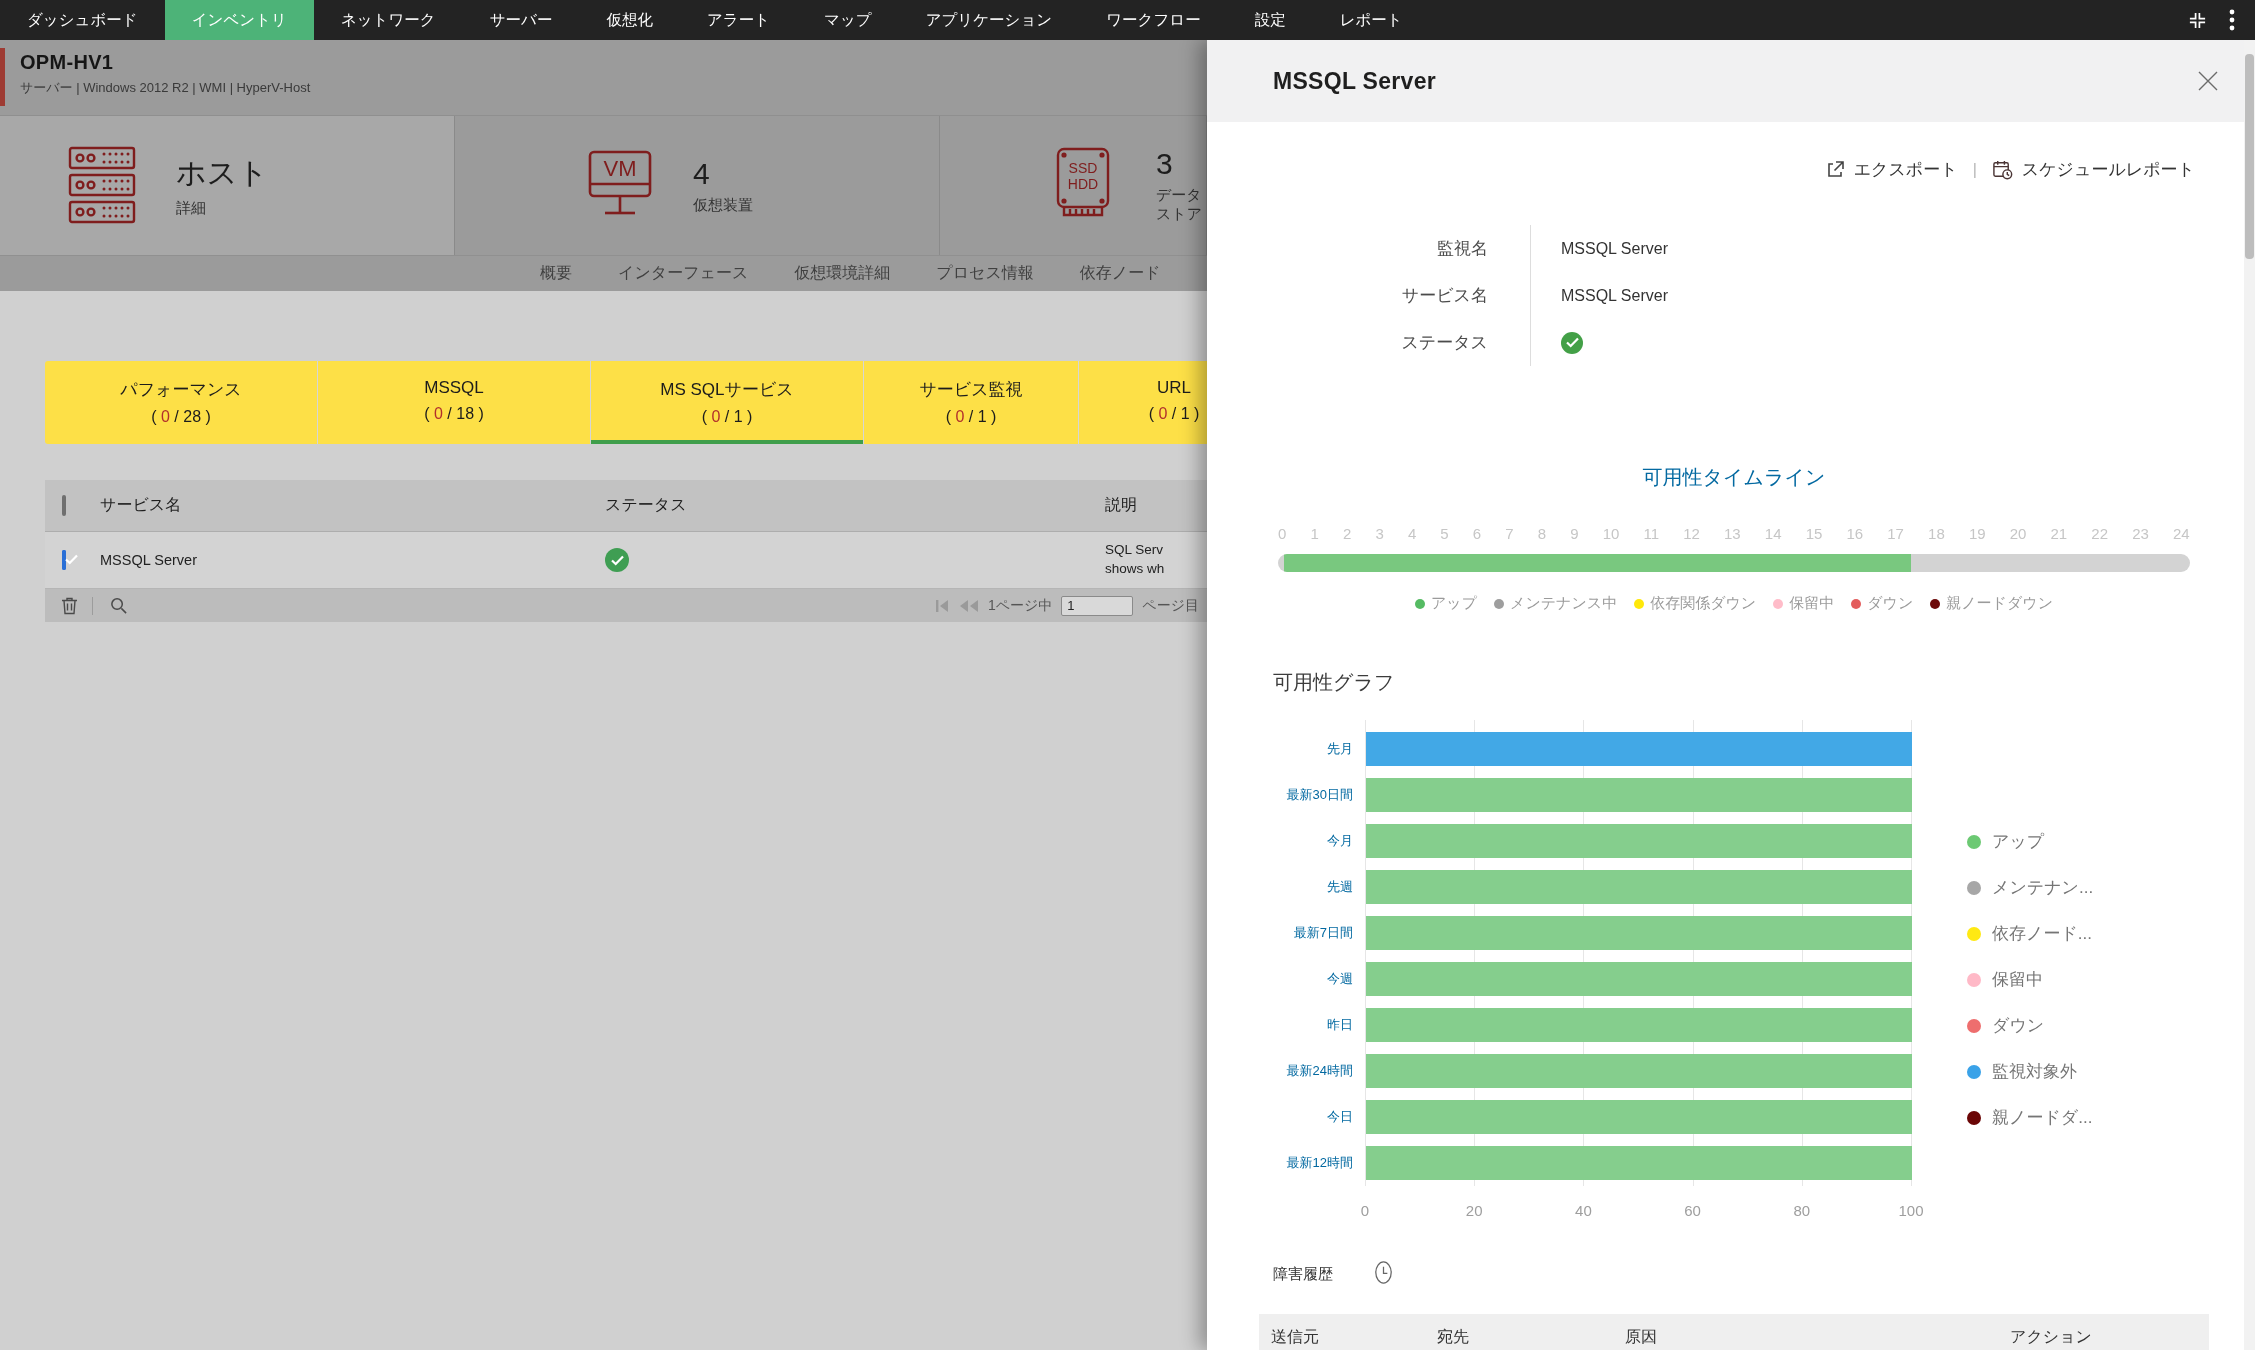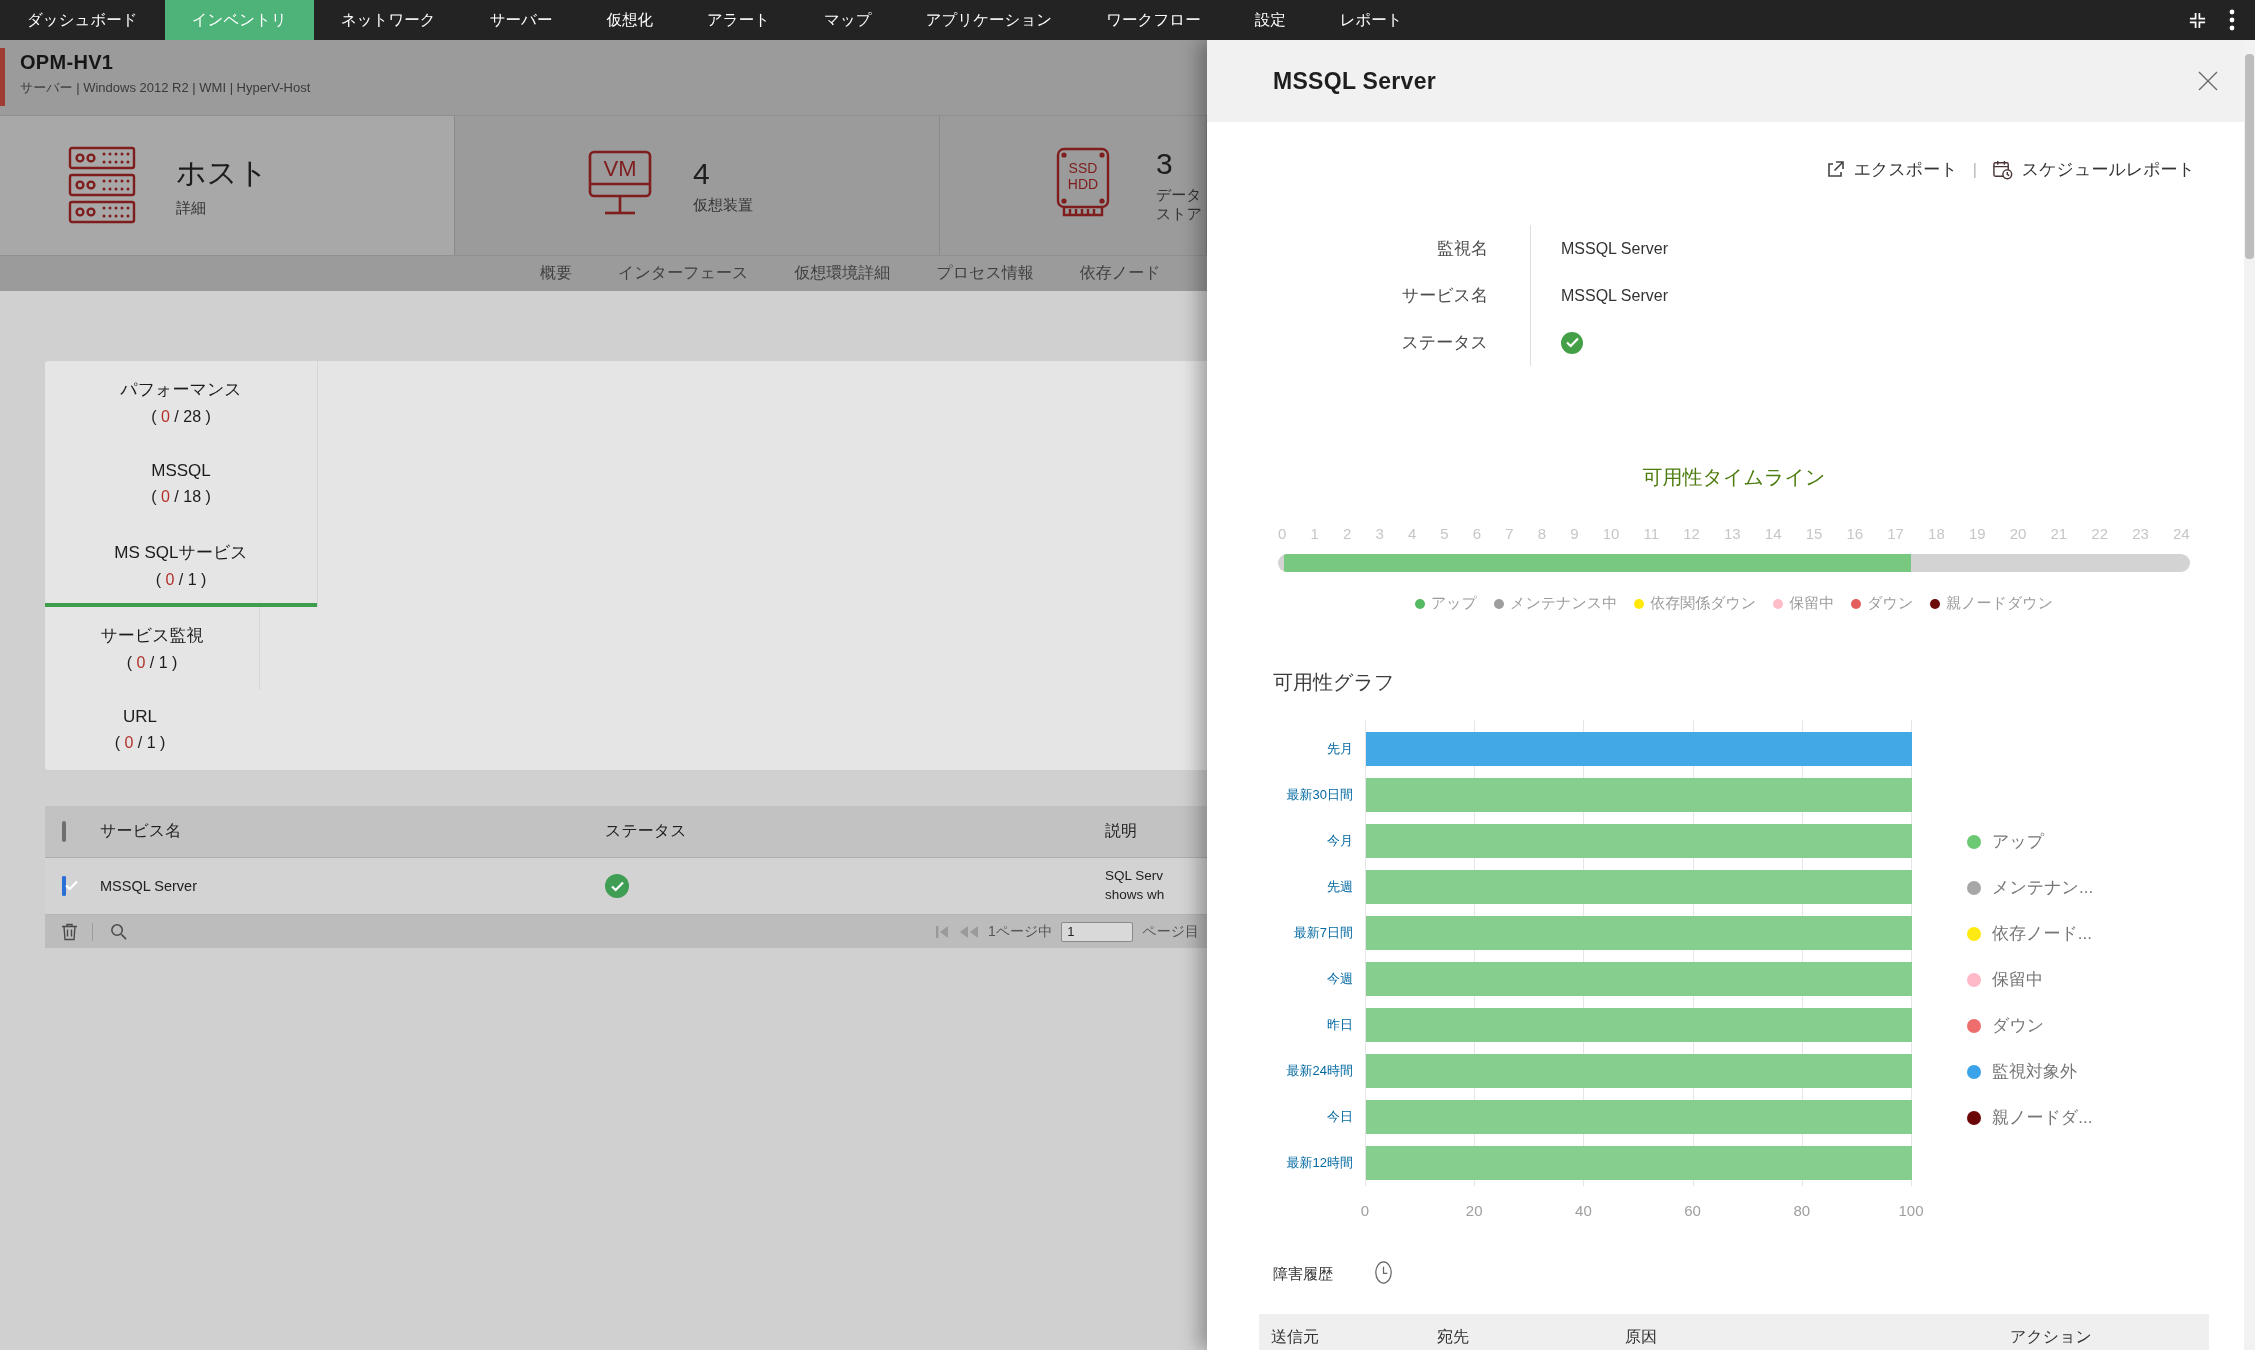--- a/index.html
+++ b/index.html
@@ -32,21 +32,21 @@
   .card-icon { width:74px; height:80px; margin-right:36px; color:#7f1d1d; flex:0 0 auto;}
   .card-title { font-size:30px; color:#1d1d1d; }
   .card-sub { font-size:15px; color:#333; margin-top:5px;}
 
   
   .subtabs { height:36px; background:#9b9b9b; border-top:1px solid #909090; display:flex; align-items:center;
     gap:46px; padding-left:540px; font-size:16px; color:#404040; white-space:nowrap; overflow:hidden;}
   .subtab { cursor:pointer; }
 
   
-  .monitor-tabs { display:flex; margin:70px 0 0 45px; background:#e5e5e5; border-radius:3px; width:1365px;flex-direction:column;}
+  .monitor-tabs { display:flex; margin:70px 0 0 45px; background:#fde047; border-radius:3px; width:1365px;}
   .mtab { width:273px; border-right:1px solid #d6d6d6; text-align:center; padding:17px 0 18px; cursor:pointer;}
   .mtab:nth-child(4){ width:215px;} .mtab:nth-child(5){ width:190px; border-right:none;}
   .mtab .t1 { font-size:17px; color:#1c1c1c;}
   .mtab .t2 { font-size:16px; color:#1c1c1c; margin-top:7px;}
   .mtab .t2 .zero { color:#b2302c; }
   .mtab.selected { box-shadow:inset 0 -4px 0 #3f9e4b; }
 
   
   .svc-table { margin:36px 0 0 45px; width:1162px; }
   .svc-head { background:#c2c2c2; height:52px; display:flex; align-items:center; font-size:16px; color:#1e1e1e; border-bottom:1px solid #adadad;}
@@ -76,21 +76,21 @@
   .act-sep { color:#b5b5b5; font-size:16px;}
 
   .fields { margin-top:44px; }
   .frow { display:flex; align-items:center; min-height:47px;}
   .flabel { width:258px; padding-right:42px; text-align:right; font-size:17px; color:#4b4b4b;
     border-right:1px solid #ddd; align-self:stretch; display:flex; align-items:center; justify-content:flex-end;}
   .fval { padding-left:30px; font-size:16px; color:#333; display:flex; align-items:center;}
   .badge-up { width:22px; height:22px; border-radius:50%; background:#43a047; display:inline-flex; align-items:center; justify-content:center;}
 
   .tl-section { margin-top:98px; }
-  .tl-title { text-align:center; font-size:20px; color:#4d7c0f;}
+  .tl-title { text-align:center; font-size:20px; color:#0369a1;}
   .tl-wrap { width:912px; margin:34px auto 0;}
   .tl-ticks { display:flex; justify-content:space-between; font-size:15px; color:#c6c6c6;}
   .tl-bar { margin-top:12px; height:18px; border-radius:9px; background:#d3d3d3; overflow:hidden; position:relative;}
   .tl-fill { position:absolute; left:6px; top:0; bottom:0; background:#79c87f;}
   .tl-legend { margin-top:22px; display:flex; justify-content:center; align-items:center; gap:17px; font-size:15px; color:#9b9b9b; white-space:nowrap;}
   .leg-item { display:flex; align-items:center; gap:6px;}
   .dot { width:10px; height:10px; border-radius:50%; display:inline-block;}
 
   .chart-section { margin-top:56px;}
   .chart-title { font-size:20px; color:#3c3c3c;}

